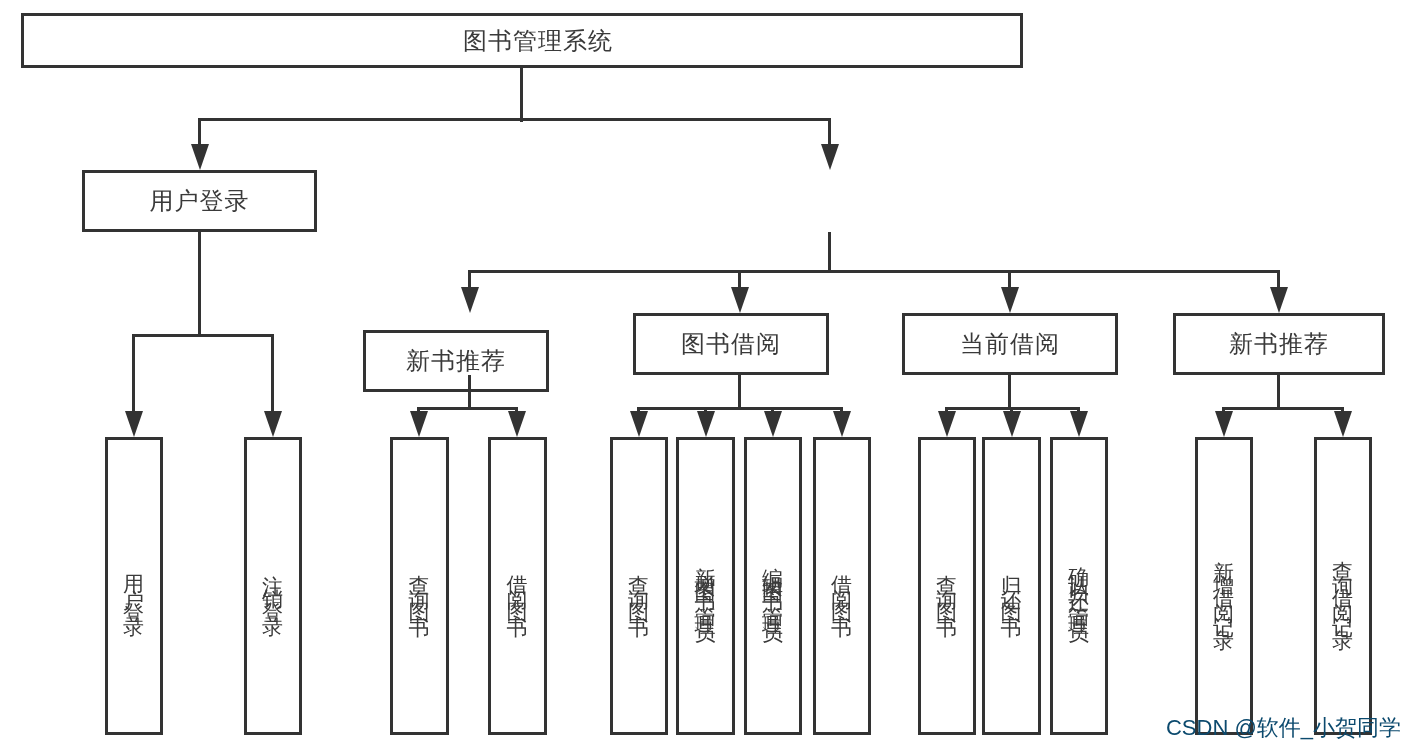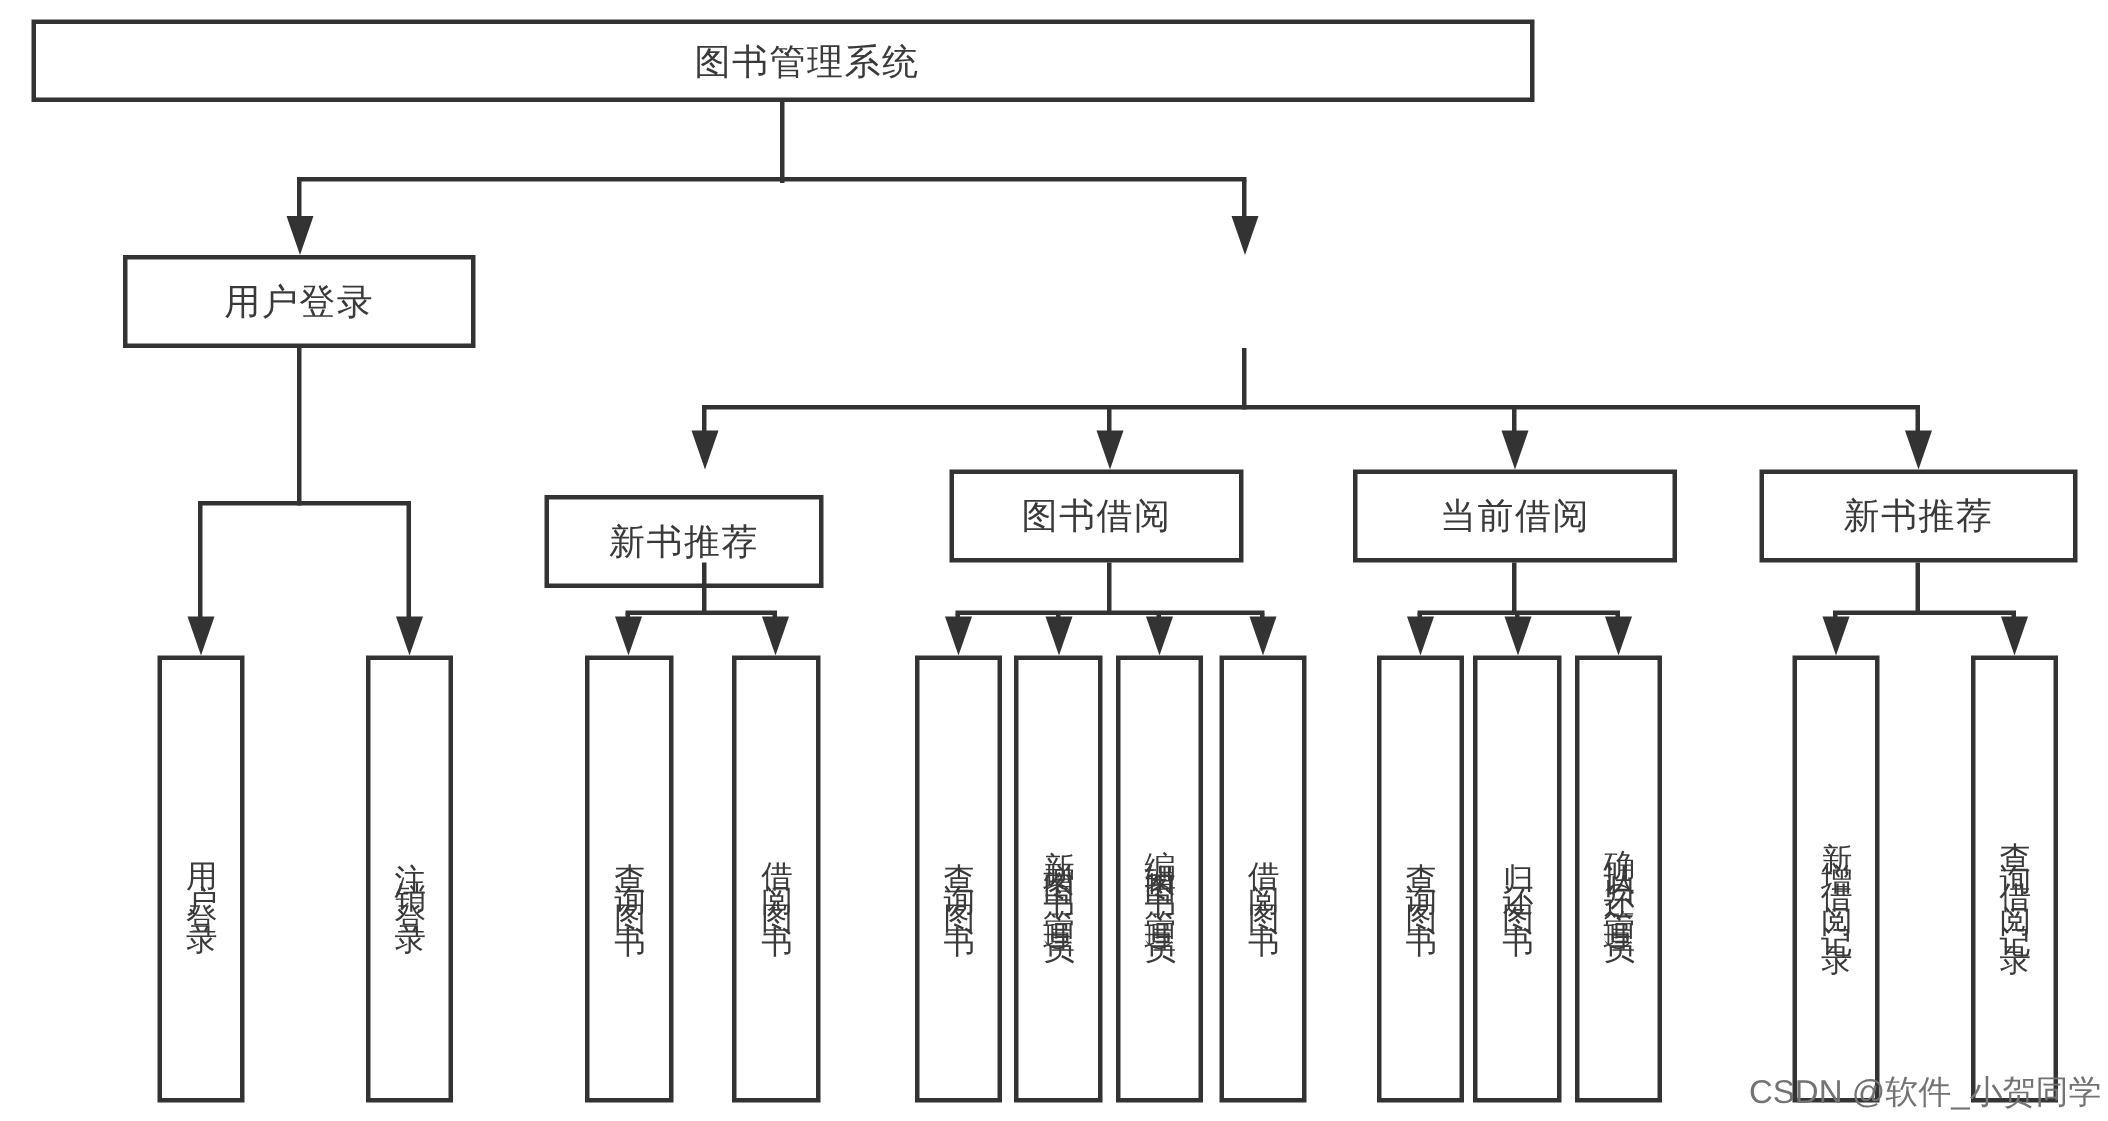--- a/index.html
+++ b/index.html
@@ -37,21 +37,21 @@
     position: absolute;
     width: 0; height: 0;
     border-left: 9px solid transparent;
     border-right: 9px solid transparent;
     border-top: 26px solid #333333;
   }
   .watermark {
     position: absolute;
     right: 4px;
     bottom: 4px;
-    color: #737373;
+    color: #0c4a6e;
     font-size: 22px;
     pointer-events: none;
     white-space: nowrap;
   }
 </style>
 </head>
 <body>
 
 <div id="canvas">
 

